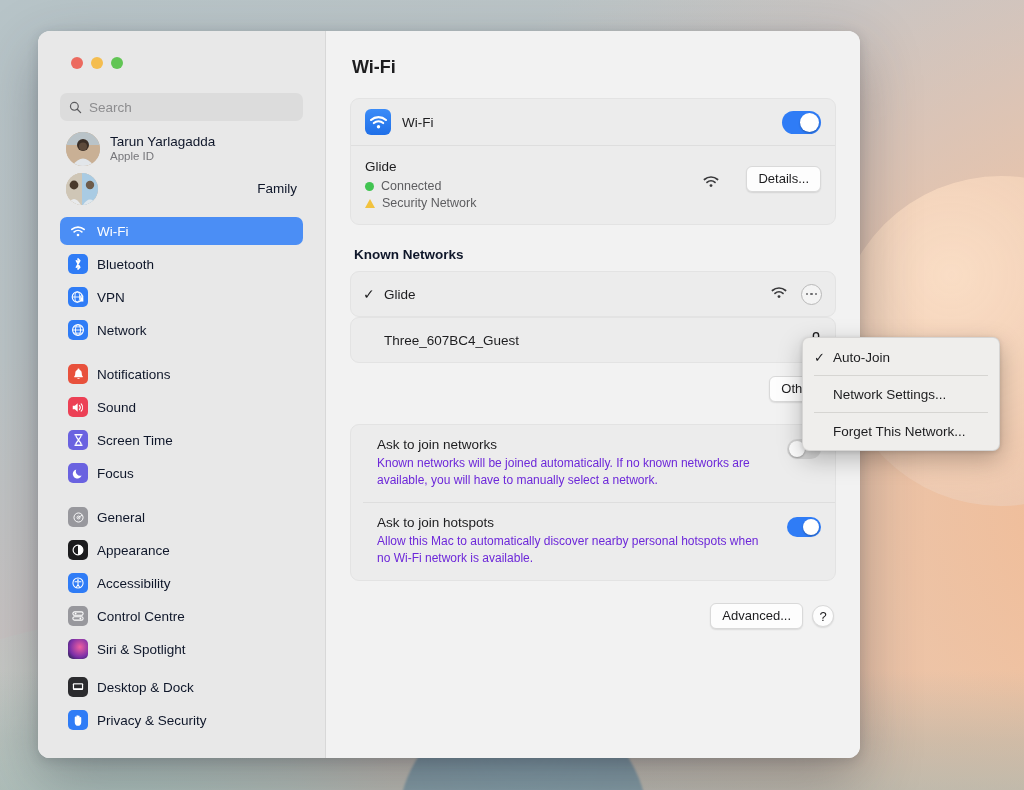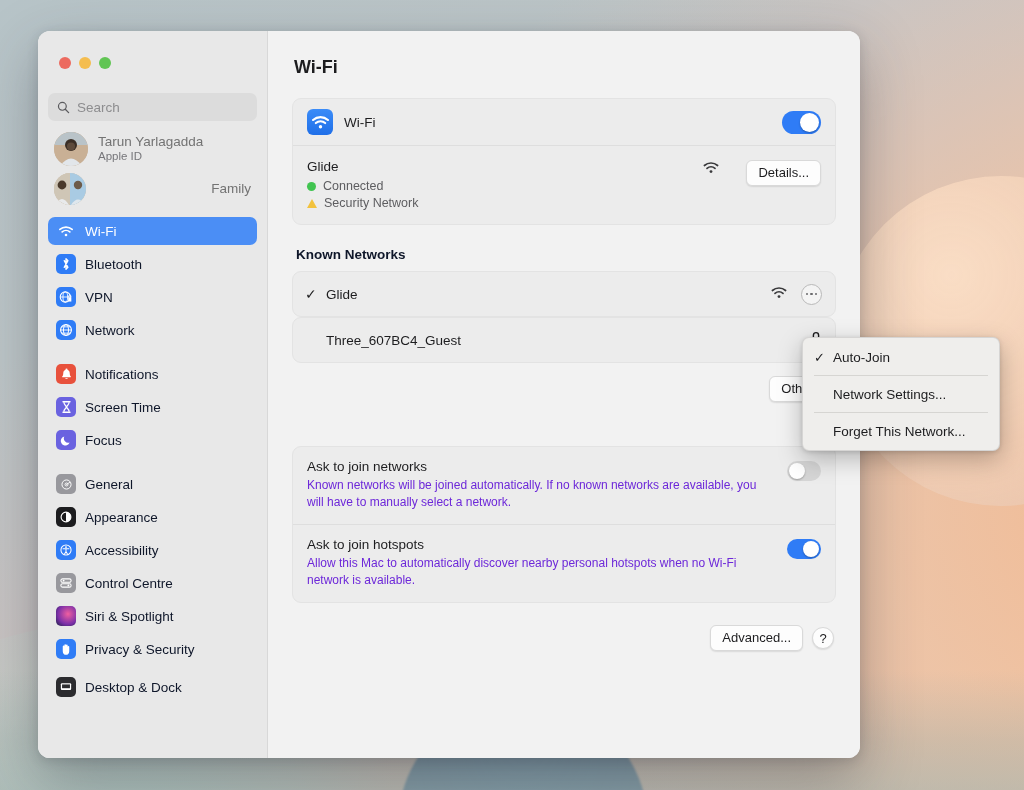--- a/index.html
+++ b/index.html
@@ -61,26 +61,26 @@
     width: 822px; height: 727px;
     border-radius: 12px;
     background: #f2f2f2;
     box-shadow: 0 22px 58px rgba(40,45,55,0.34), 0 3px 12px rgba(40,45,55,0.18);
     overflow: hidden;
     display: flex;
   }
 
   
   #sidebar {
-    width: 230px;
+    width: 288px;
     height: 100%;
     background: #e8e8e8;
     border-right: 1px solid #d8d8d8;
     position: relative;
-    padding: 0 10px;
+    padding: 0 22px;
     overflow: hidden;
   }
   #traffic-lights {
     display: flex; gap: 8px;
     padding: 26px 0 0 11px;
     height: 52px;
     align-items: flex-start;
   }
   .tl { width: 12px; height: 12px; border-radius: 50%; display:block; }
   .tl-red    { background: #ec6a5f; }
@@ -111,21 +111,21 @@
   }
   .avatar {
     width: 34px; height: 34px; border-radius: 50%;
     flex: 0 0 auto; overflow: hidden; position: relative;
     background: #c8b9a6;
   }
   .avatar-2 {
     width: 32px; height: 32px;
   }
   .acct-text { display: flex; flex-direction: column; justify-content: center; line-height: 1.18; }
-  .acct-name { font-size: 13.5px; color: #737373; }
+  .acct-name { font-size: 13.5px; color: #0f172a; }
   .acct-sub  { font-size: 11.5px; color: #76767a; }
 
   .sb-group { margin-top: 10px; }
   .sb-group.gap { margin-top: 16px; }
 
   .sb-item {
     display: flex; align-items: center;
     gap: 9px;
     height: 28px;
     padding: 0 8px;
@@ -253,21 +253,21 @@
     background: #f4f4f4;
     display: flex; align-items: center; justify-content: center;
     gap: 2px;
     margin-left: 14px;
     flex: 0 0 auto;
   }
   .dots-btn i { width: 2.6px; height: 2.6px; border-radius: 50%; background: #6a6a6c; display:block; }
 
   .other-btn-wrap { display: flex; justify-content: flex-end; margin-top: 13px; }
 
-  .pref-card { margin-top: 44px; }
+  .pref-card { margin-top: 22px; padding-left: 12px; }
   .pref-row { padding: 12px 14px 13px 14px; display: flex; align-items: flex-start; }
   .pref-text { flex: 1; padding-right: 22px; }
   .pref-title { font-size: 13.5px; color: #1d1d1f; margin-bottom: 3px; }
   .pref-desc { font-size: 12px; color: #6d28d9; line-height: 1.42; }
   .toggle-sm { width: 34px; height: 20px; border-radius: 10px; margin-top: 2px; }
   .toggle-sm .knob { width: 16px; height: 16px; }
   .toggle-sm.on .knob { left: 16px; }
 
   #bottom-bar {
     display: flex; align-items: center; justify-content: flex-end;
@@ -411,20 +411,30 @@
           <span class="sb-icon" style="background:#e8513c">
             <svg width="13" height="13" viewBox="0 0 16 16">
               <path d="M8 2.2c-2.5 0-4 1.7-4 4.2 0 2.6-.7 3.4-1.3 4.1-.3.3-.1.8.3.8h10c.4 0 .6-.5.3-.8-.6-.7-1.3-1.5-1.3-4.1 0-2.5-1.5-4.2-4-4.2z" fill="#fff"></path>
               <circle cx="8" cy="2" r="1.3" fill="#fff"></circle>
               <path d="M6.4 12.5a1.7 1.7 0 0 0 3.2 0z" fill="#fff"></path>
             </svg>
           </span>
           <span class="sb-label">Notifications</span>
         </div>
         <div class="sb-item">
+          <span class="sb-icon" style="background:#ec4055">
+            <svg width="14" height="13" viewBox="0 0 16 14">
+              <path d="M2 5h2.4L7.6 2.2v9.6L4.4 9H2z" fill="#fff"></path>
+              <path d="M9.6 4.6a3.6 3.6 0 0 1 0 4.8" fill="none" stroke="#fff" stroke-width="1.2" stroke-linecap="round"></path>
+              <path d="M11.6 2.8a6.3 6.3 0 0 1 0 8.4" fill="none" stroke="#fff" stroke-width="1.2" stroke-linecap="round"></path>
+            </svg>
+          </span>
+          <span class="sb-label">Sound</span>
+        </div>
+        <div class="sb-item">
           <span class="sb-icon" style="background:#6a62e0">
             <svg width="11" height="14" viewBox="0 0 12 16">
               <path d="M2 2h8M2 14h8" stroke="#fff" stroke-width="1.6" stroke-linecap="round"></path>
               <path d="M3 2.6c0 3 3 4.6 3 5.4 0 .8-3 2.4-3 5.4M9 2.6c0 3-3 4.6-3 5.4 0 .8 3 2.4 3 5.4" fill="none" stroke="#fff" stroke-width="1.4"></path>
             </svg>
           </span>
           <span class="sb-label">Screen Time</span>
         </div>
         <div class="sb-item">
           <span class="sb-icon" style="background:#6a62e0">
@@ -474,36 +484,36 @@
               <rect x="2" y="7.8" width="12" height="4" rx="2" fill="none" stroke="#fff" stroke-width="1.2"></rect>
               <circle cx="10.8" cy="9.8" r="1.1" fill="#fff"></circle>
             </svg>
           </span>
           <span class="sb-label">Control Centre</span>
         </div>
         <div class="sb-item">
           <span class="sb-icon" style="background:radial-gradient(circle at 60% 40%, #f05fa0, #7b2fa8 60%, #182040 100%);"></span>
           <span class="sb-label">Siri &amp; Spotlight</span>
         </div>
-        <div class="sb-item">
-          <span class="sb-icon" style="background:#2f7cf6">
-            <svg width="12" height="13" viewBox="0 0 14 16">
-              <path d="M3 8V4.2a1 1 0 0 1 2 0V7V2.4a1 1 0 0 1 2 0V7V2.8a1 1 0 0 1 2 0V7.4V4.6a1 1 0 0 1 2 0V10c0 3-1.8 4.6-4 4.6S3 13 3 10z" fill="#fff"></path>
-            </svg>
-          </span>
-          <span class="sb-label">Privacy &amp; Security</span>
-        </div>
         <div class="sb-item" style="margin-top:10px">
           <span class="sb-icon" style="background:#2b2b2e">
             <svg width="14" height="12" viewBox="0 0 16 14">
               <rect x="2" y="2.5" width="12" height="8" rx="1.2" fill="#fff"></rect>
               <rect x="3.4" y="4" width="9.2" height="4.4" fill="#2b2b2e"></rect>
             </svg>
           </span>
           <span class="sb-label">Desktop &amp; Dock</span>
+        </div>
+        <div class="sb-item">
+          <span class="sb-icon" style="background:#2f7cf6">
+            <svg width="12" height="13" viewBox="0 0 14 16">
+              <path d="M3 8V4.2a1 1 0 0 1 2 0V7V2.4a1 1 0 0 1 2 0V7V2.8a1 1 0 0 1 2 0V7.4V4.6a1 1 0 0 1 2 0V10c0 3-1.8 4.6-4 4.6S3 13 3 10z" fill="#fff"></path>
+            </svg>
+          </span>
+          <span class="sb-label">Privacy &amp; Security</span>
         </div>
       </div>
 
       <div id="sidebar-fade"></div>
     </div>
 
     <div id="content">
 
       <div id="page-title">Wi-Fi</div>
 
@@ -529,21 +539,21 @@
             <span class="net-status">
               <span class="dot-green"></span>
               <span>Connected</span>
             </span>
             <span class="net-status">
               <span class="tri-warn"></span>
               <span>Security Network</span>
             </span>
           </div>
           <span class="spacer"></span>
-          <span style="display:flex;align-items:flex-start;gap:27px;margin-top:1px;">
+          <span style="display:flex;align-items:flex-end;gap:27px;margin-top:7px;">
             <span>
               <svg width="16" height="12" viewBox="0 0 16 12">
                 <path d="M1.4 3.5a10 10 0 0 1 13.2 0" fill="none" stroke="#3a3a3c" stroke-width="1.7" stroke-linecap="round"></path>
                 <path d="M4 6.4a6.2 6.2 0 0 1 8 0" fill="none" stroke="#3a3a3c" stroke-width="1.7" stroke-linecap="round"></path>
                 <circle cx="8" cy="9.6" r="1.4" fill="#3a3a3c"></circle>
               </svg>
             </span>
             <button class="btn">Details...</button>
           </span>
         </div>

